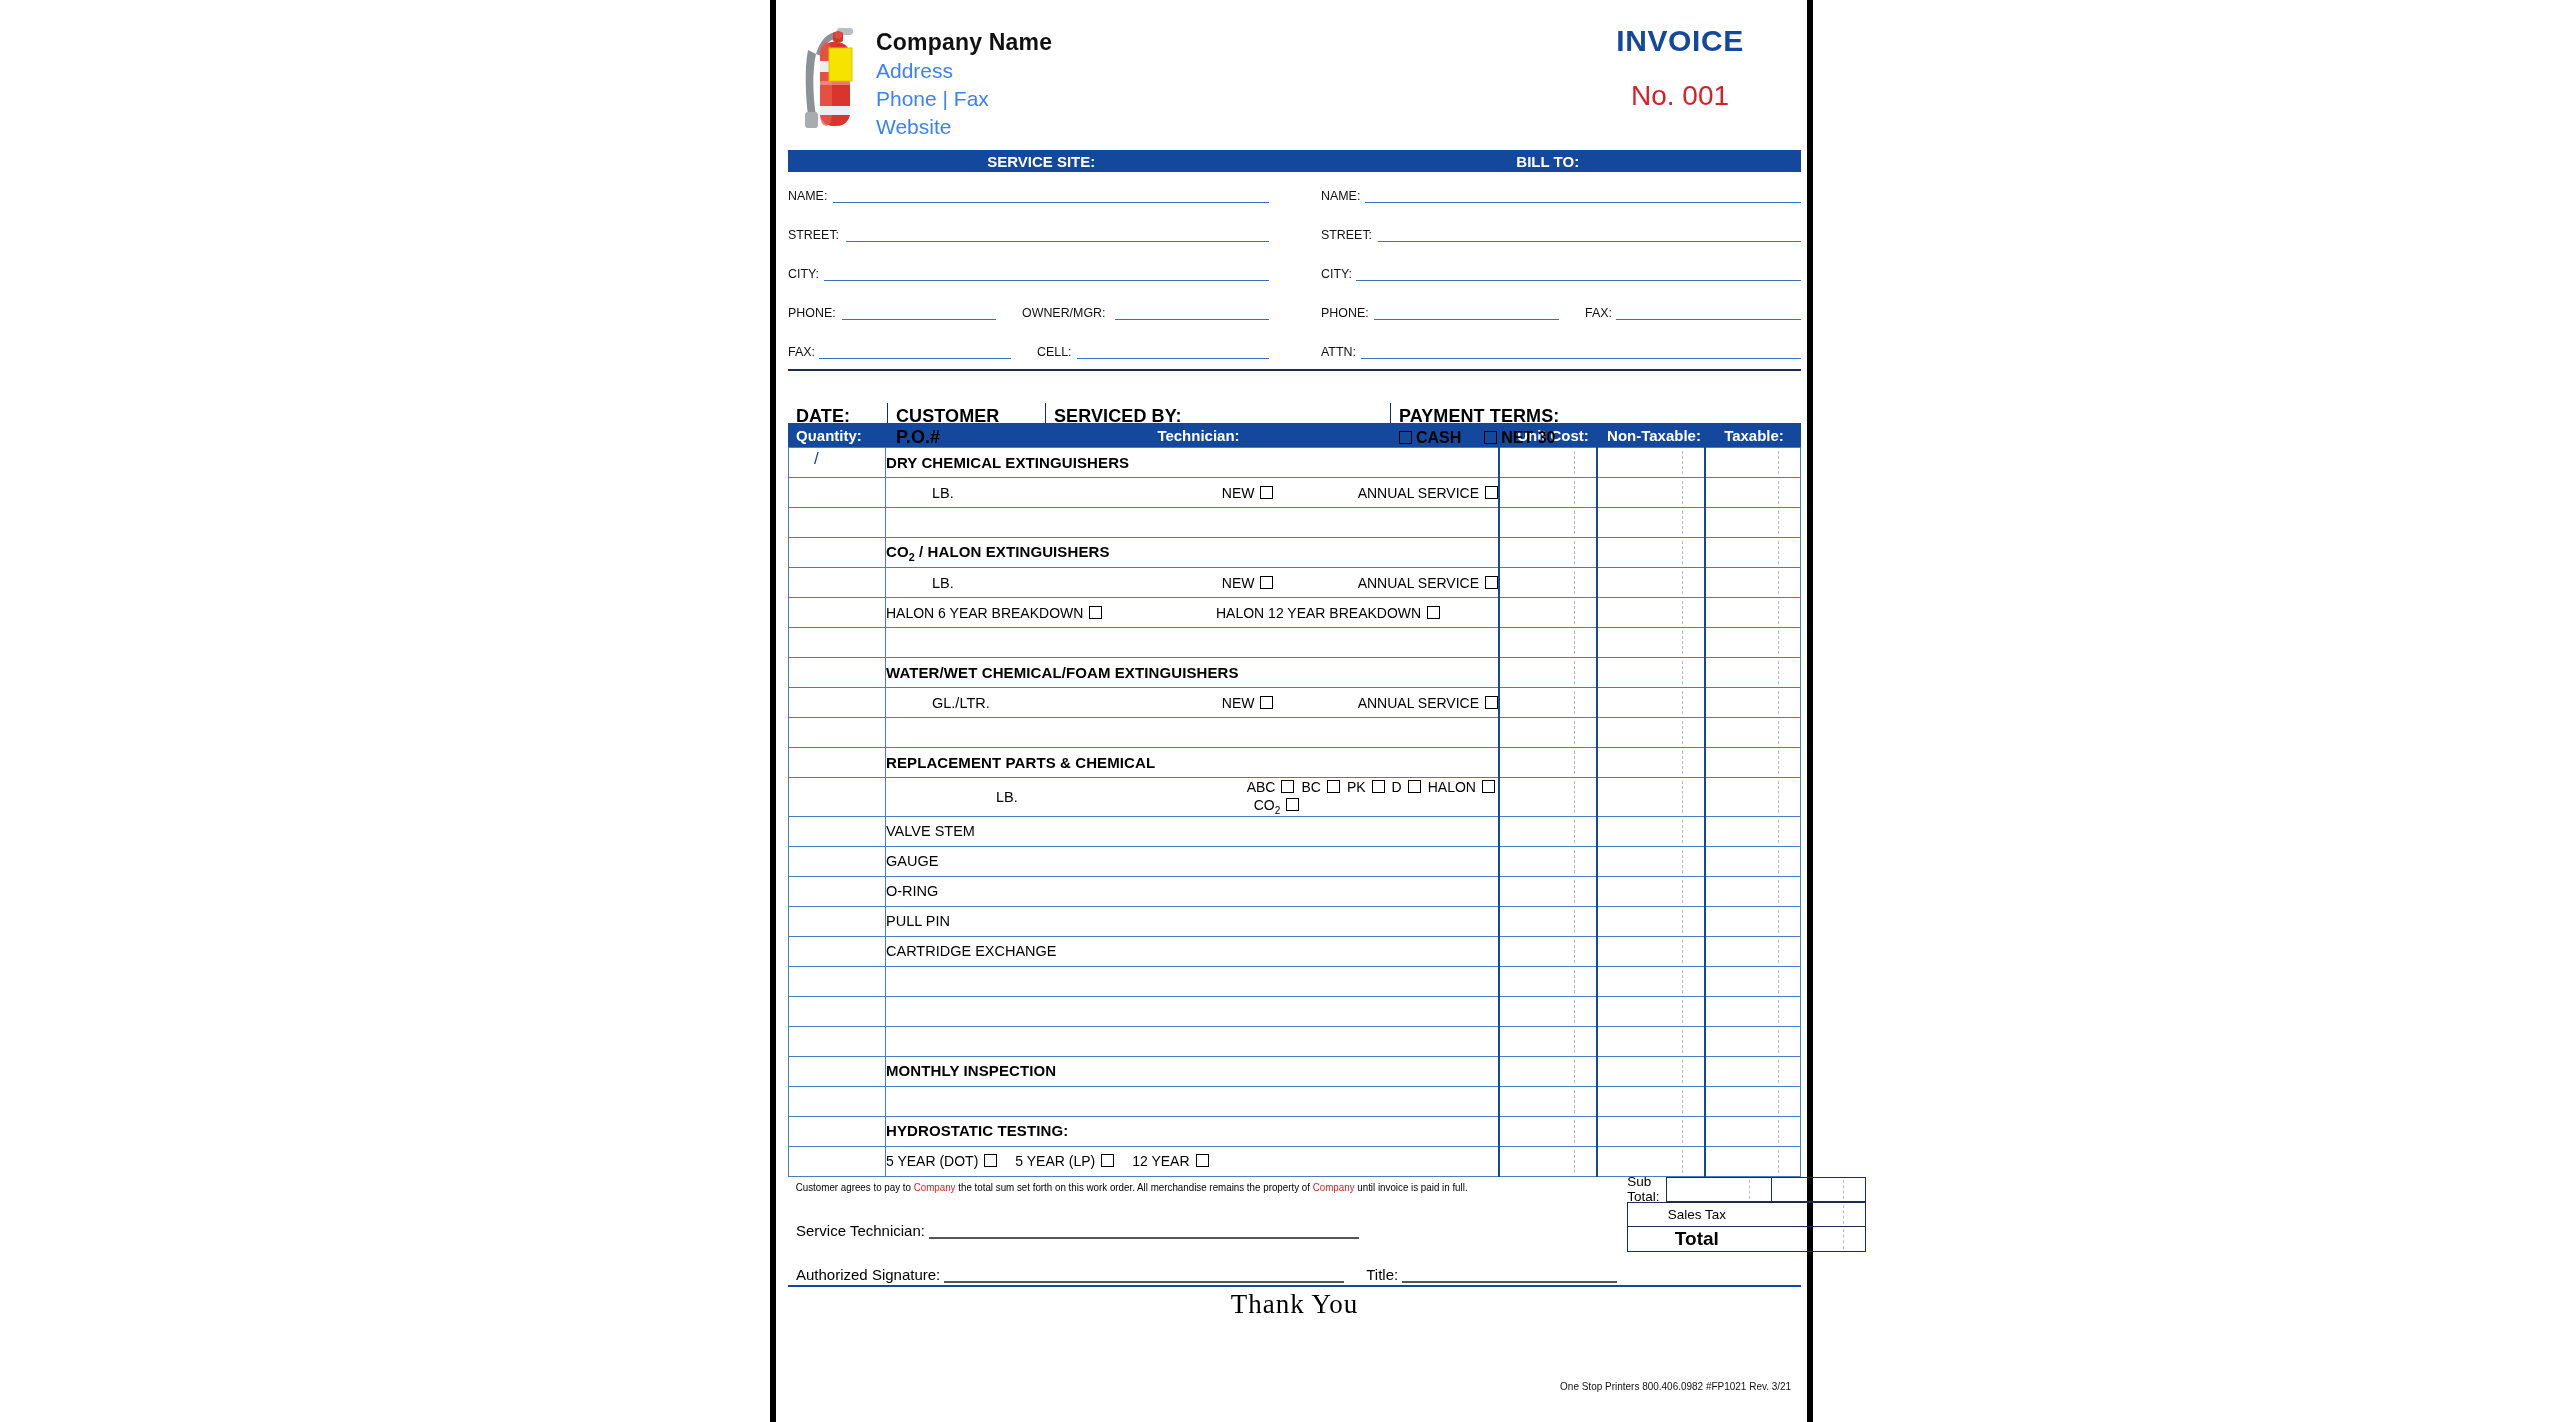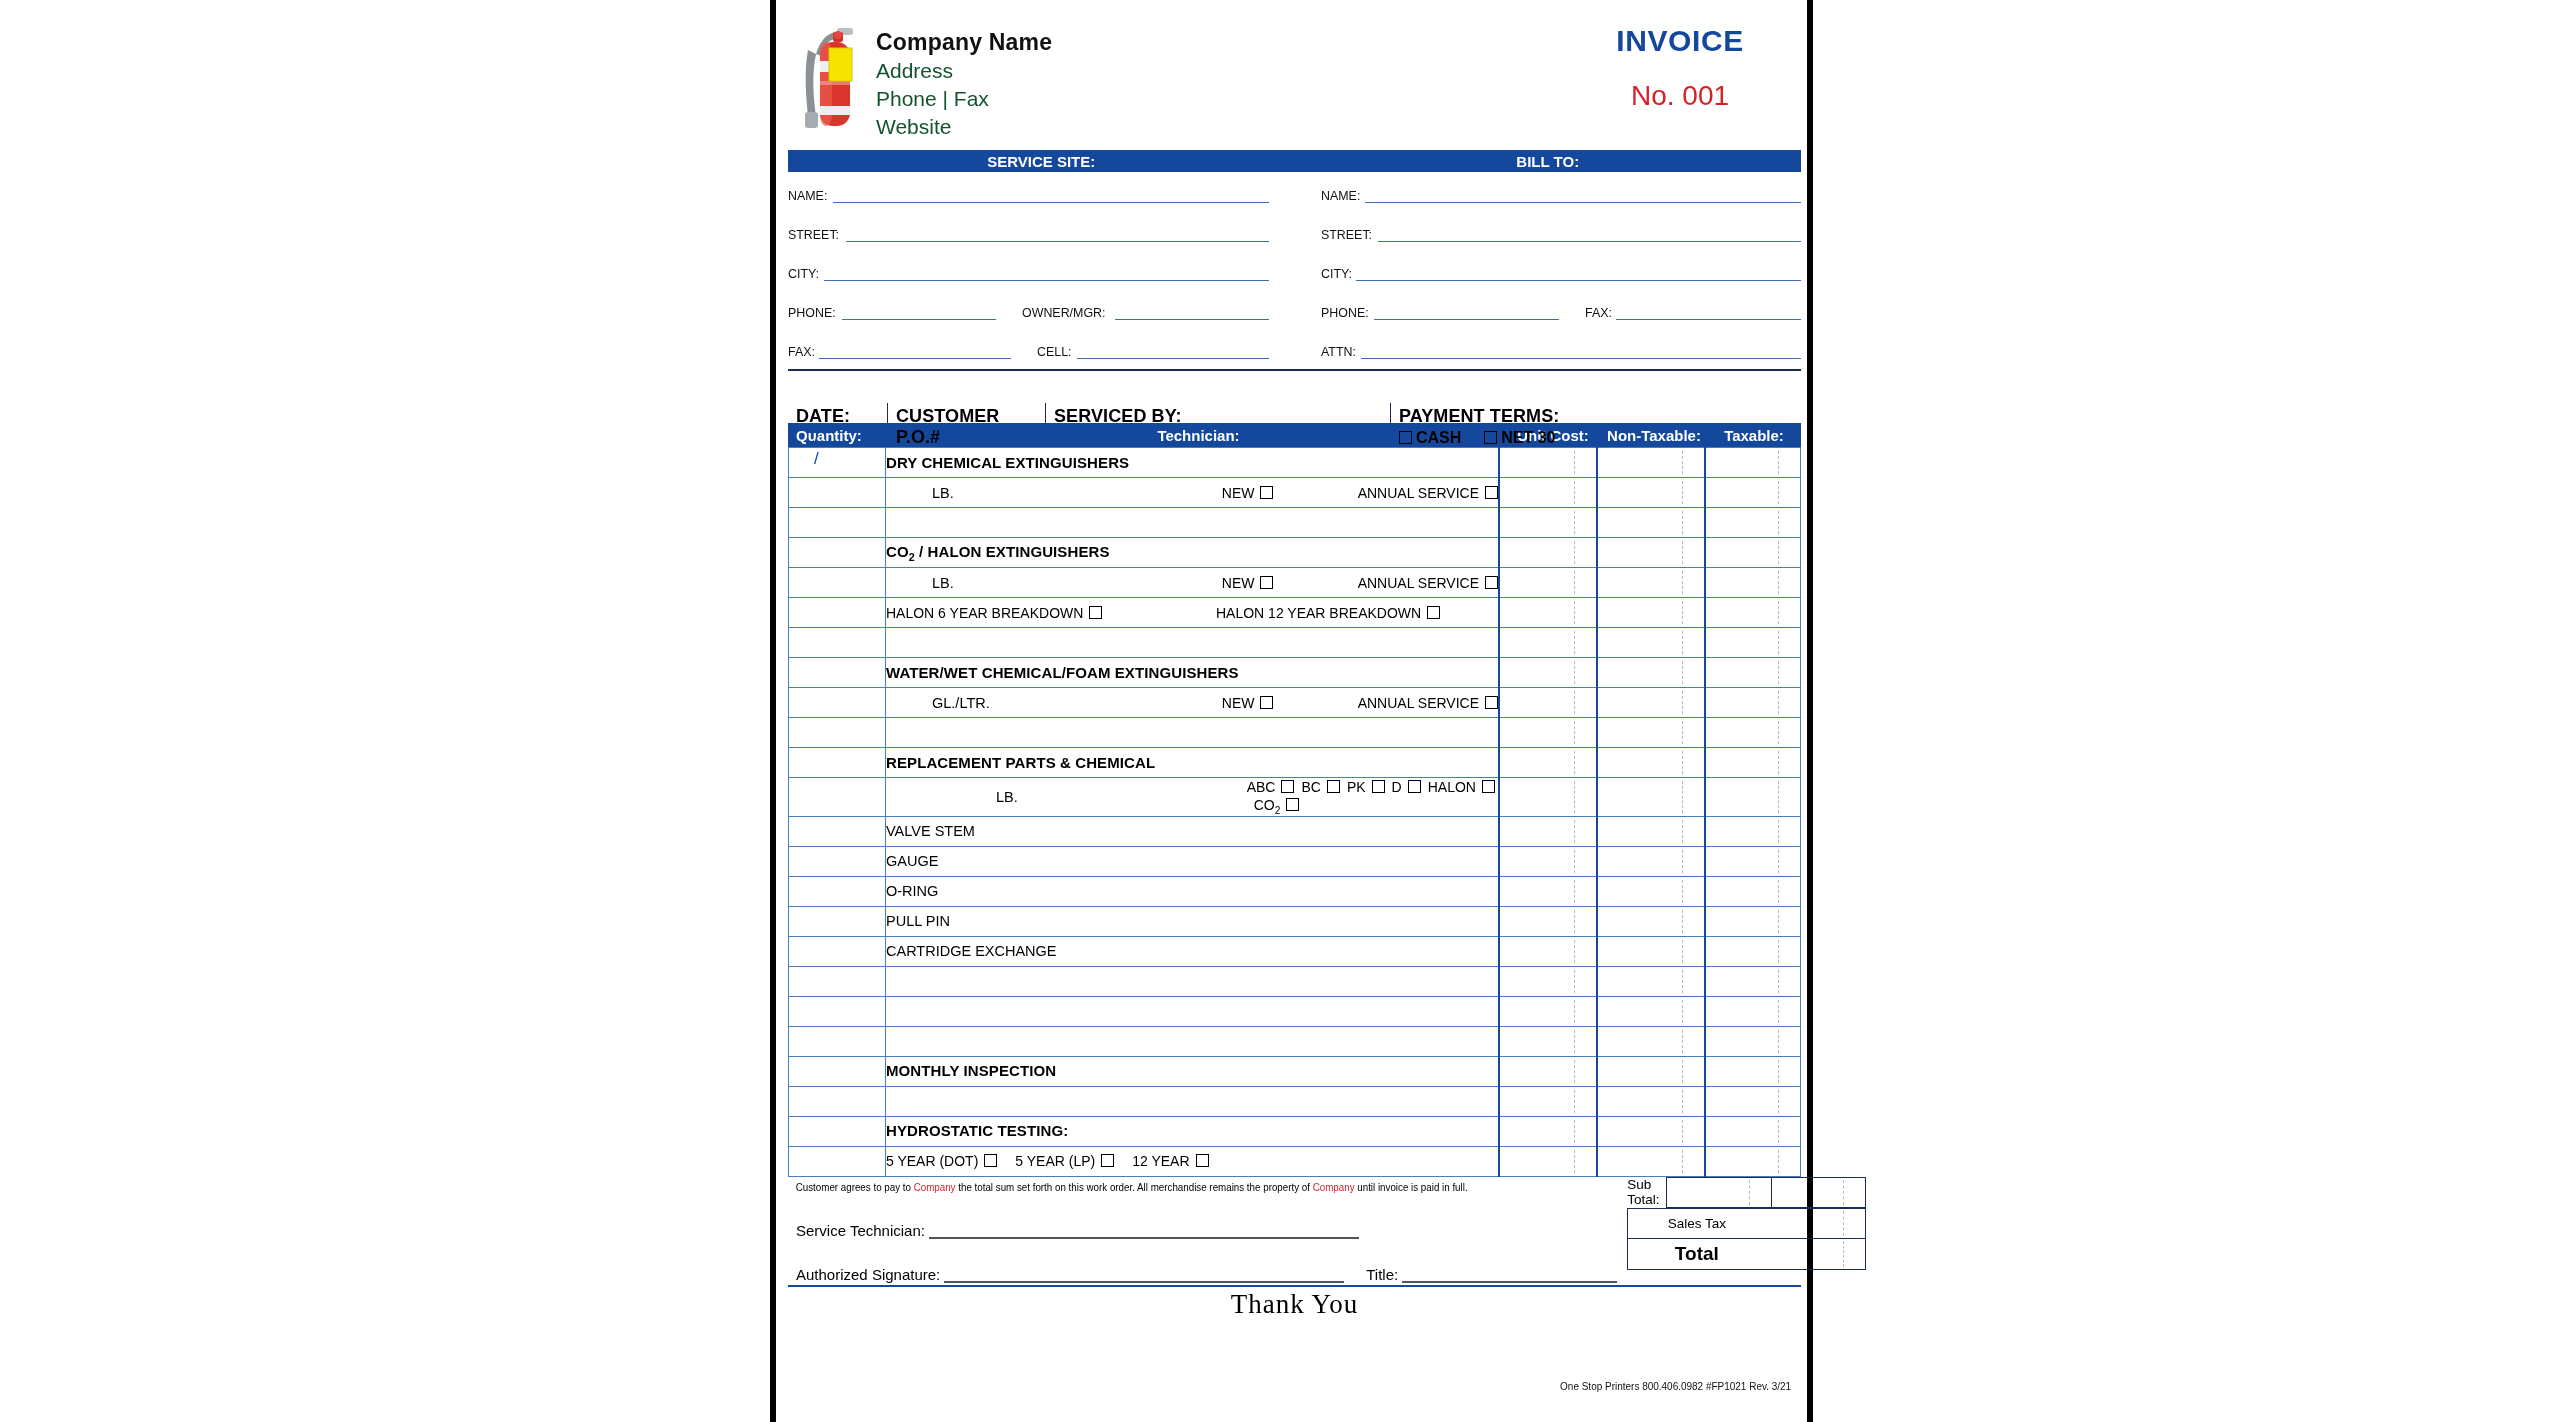--- a/index.html
+++ b/index.html
@@ -13,21 +13,21 @@
     background:#ffffff;border-left:6px solid #000;border-right:6px solid #000;
     box-sizing:border-box;
   }
   .inner{position:absolute;left:12px;top:8px;width:1013px;height:1404px;}
 
   
   .hdr{position:relative;height:140px;}
   .logo{position:absolute;left:8px;top:12px;width:64px;height:112px;}
   .co-block{position:absolute;left:88px;top:20px;}
   .co-name{font-size:23px;font-weight:bold;color:#111;line-height:1.27;letter-spacing:.2px;}
-  .co-line{font-size:21px;color:#14532d;line-height:1.32;}
+  .co-line{font-size:21px;color:#3b82f6;line-height:1.32;}
   .inv-block{position:absolute;right:6px;top:16px;text-align:center;width:230px;}
   .inv-title{font-size:30px;font-weight:bold;color:#14489c;letter-spacing:.6px;}
   .inv-no{font-size:28px;color:#d81f26;margin-top:22px;}
 
   
   .bluebar{background:#14489c;color:#fff;font-size:15px;font-weight:bold;height:22px;
            display:flex;align-items:center;}
   .bluebar .c{text-align:center;}
   .bar-top{margin-top:2px;}
 
@@ -79,21 +79,21 @@
   .foot{display:flex;align-items:flex-start;}
   .foot-l{flex:1;padding-right:10px;}
   .disc{font-size:10.2px;color:#000;line-height:1.25;padding:5px 4px 0 8px;transform:scaleX(.96);
         transform-origin:left top;white-space:nowrap;}
   .disc .red{color:#d81f26;}
   .sigline{display:flex;align-items:flex-end;margin-top:27px;padding-left:8px;}
   .sig-l{font-size:15px;color:#000;white-space:nowrap;}
   .sig-u{flex:1;border-bottom:2.2px solid #555;height:15px;margin-left:4px;}
   .sig-u.short{flex:0 0 215px;}
   .totals{width:296px;}
-  .trow{display:flex;height:31px;align-items:stretch;}
+  .trow{display:flex;height:25px;align-items:stretch;}
   .tlab{flex:1;display:flex;align-items:center;justify-content:flex-end;
         padding-right:7px;font-size:13.5px;}
   .tlab.big{font-size:19px;font-weight:bold;justify-content:center;}
   .tbox{width:106px;border:1.3px solid #1b2c4f;box-sizing:border-box;position:relative;}
   .tbox2{width:94px;border:1.3px solid #1b2c4f;border-left:none;box-sizing:border-box;position:relative;}
   .tbox:after,.tbox2:after{content:"";position:absolute;right:21px;top:2px;bottom:2px;
                border-left:1.5px dashed #b9b9b9;}
   .thanks{font-family:"Liberation Serif",serif;font-size:27px;font-style:normal;
           text-align:center;margin-top:2px;letter-spacing:1px;}
   .imprint{position:absolute;right:4px;bottom:20px;font-size:10.5px;color:#111;transform:scaleX(.95);}

